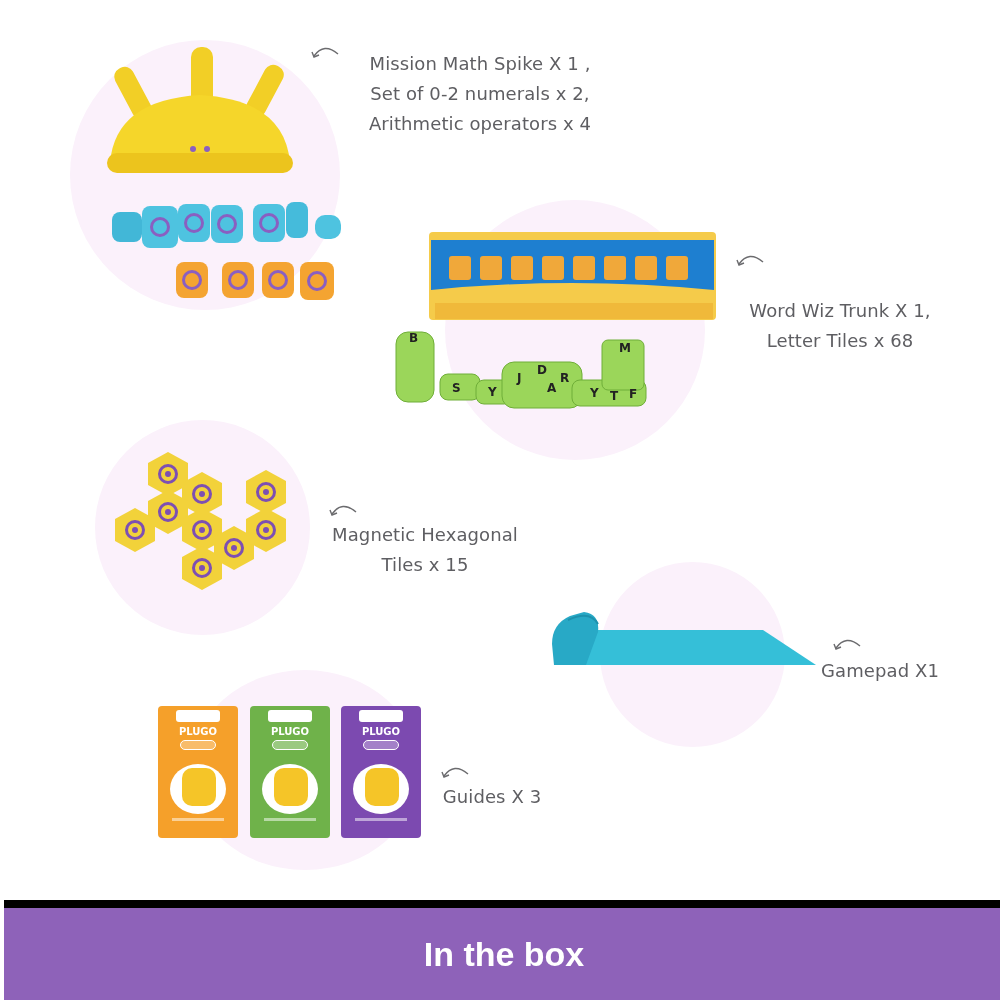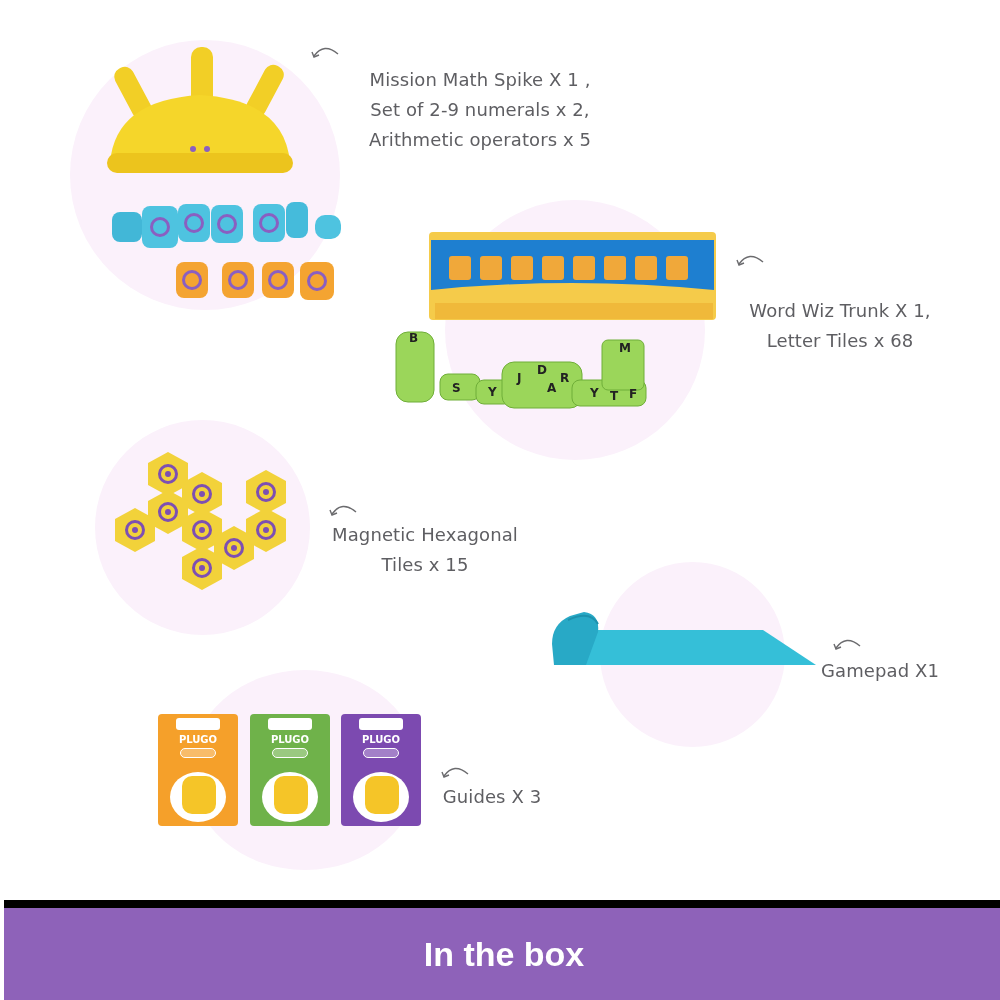--- a/index.html
+++ b/index.html
@@ -24,21 +24,21 @@
   
   .trunk { position: absolute; }
 
   
   .hex { position: absolute; width: 40px; height: 44px; background: #f2d23a;
          clip-path: polygon(50% 0, 100% 25%, 100% 75%, 50% 100%, 0 75%, 0 25%); }
   .hex .h-ring { position: absolute; left: 10px; top: 12px; width: 20px; height: 20px; border: 3px solid #7d4fb3; border-radius: 50%; }
   .hex .h-heart { position: absolute; left: 17px; top: 19px; width: 6px; height: 6px; background: #7d4fb3; border-radius: 50%; }
 
   
-  .guide { position: absolute; width: 80px; height: 112px; border-radius: 4px; overflow: hidden; margin-top: 8px; }
+  .guide { position: absolute; width: 80px; height: 132px; border-radius: 4px; overflow: hidden; }
   .guide .g-logo { position: absolute; left: 18px; top: 4px; width: 44px; height: 12px; background: #fff; border-radius: 3px; }
   .guide .g-title { position: absolute; left: 0; right: 0; top: 20px; text-align: center; color: #fff; font-weight: bold; font-size: 10px; }
   .guide .g-sub { position: absolute; left: 22px; top: 34px; width: 36px; height: 10px; border: 1.5px solid #fff; border-radius: 5px; background: rgba(255,255,255,0.3); }
   .guide .g-circle { position: absolute; left: 12px; top: 58px; width: 56px; height: 50px; border-radius: 50%; background: #fff; }
   .guide .g-char { position: absolute; left: 24px; top: 62px; width: 34px; height: 38px; border-radius: 10px; background: #f5c528; }
   .guide .g-foot { position: absolute; left: 14px; top: 112px; width: 52px; height: 3px; background: rgba(255,255,255,0.5); }
 
   .footer {
     position: absolute; left: 4px; top: 900px; width: 1000px; height: 100px;
     background: #8e62b9; border-top: 8px solid #000000;
@@ -91,24 +91,24 @@
     </div>
   <div class="cube" style="left:300px;top:262px;width:34px;height:38px;background:#f4a431;">
       <div class="ring"></div>
     </div>
 </div>
 
 <svg class="arrow" style="left:310px;top:42px;" viewBox="0 0 30 18">
     <path d="M4 14 Q14 0 28 12" stroke="#6b6b6e" stroke-width="1.4" fill="none"></path>
     <path d="M2 10 L4 15 L9 13" stroke="#6b6b6e" stroke-width="1.4" fill="none"></path>
   </svg>
-<div class="label" style="left:345px;top:65px;width:270px;">
+<div class="label" style="left:345px;top:49px;width:270px;">
   <span>Mission Math Spike X 1 ,</span>
-  <span>Set of 2-9 numerals x 2,</span>
-  <span>Arithmetic operators x 5</span>
+  <span>Set of 0-2 numerals x 2,</span>
+  <span>Arithmetic operators x 4</span>
 </div>
 
 <svg class="trunk" style="left:425px;top:228px;" width="295" height="95" viewBox="0 0 295 95">
   <rect x="4" y="4" width="287" height="88" rx="4" fill="#f5cb4a"></rect>
   <rect x="10" y="75" width="278" height="16" fill="#f0b93a"></rect>
   <path d="M6 12 H289 V62 Q147 48 6 62 Z" fill="#1e7fd0"></path>
   <g fill="#f0a83a">
     <rect x="24" y="28" width="22" height="24" rx="3"></rect>
       <rect x="55" y="28" width="22" height="24" rx="3"></rect>
     <rect x="86" y="28" width="22" height="24" rx="3"></rect>

